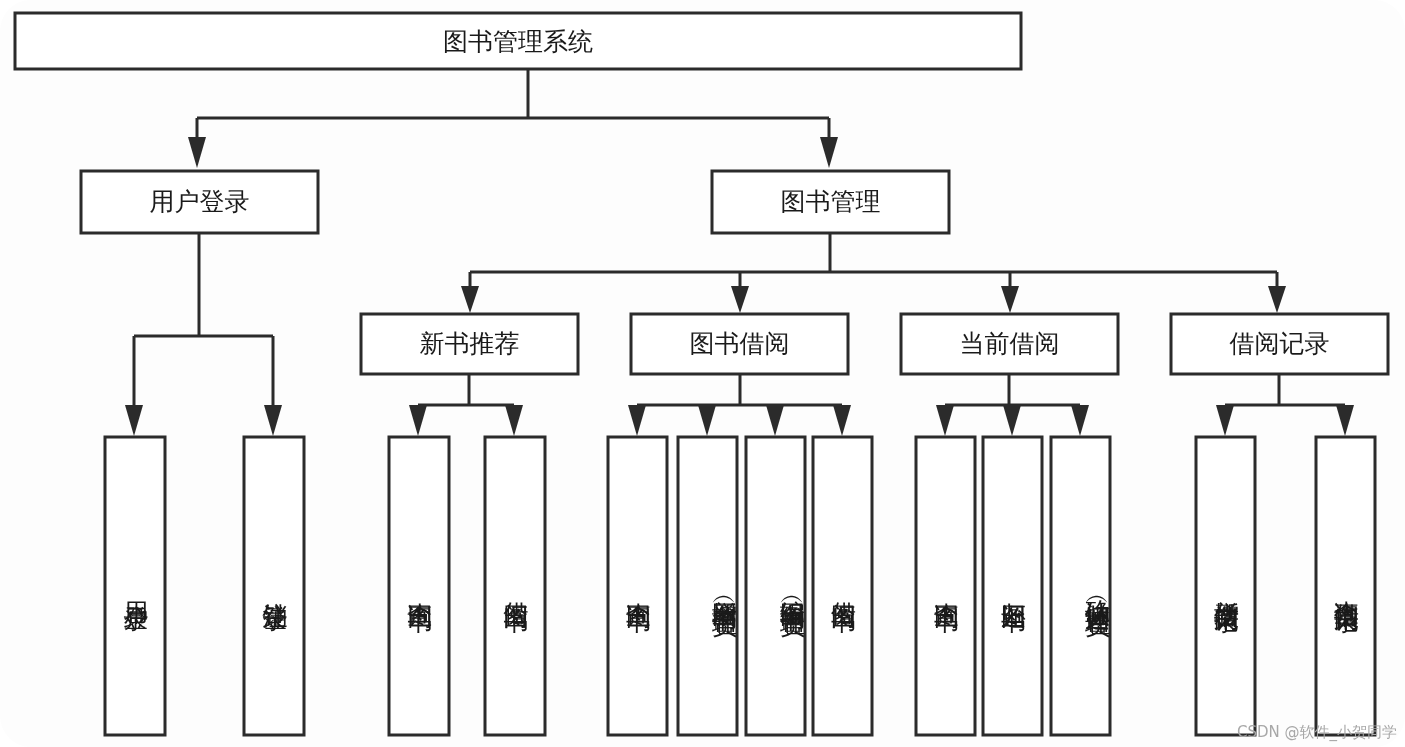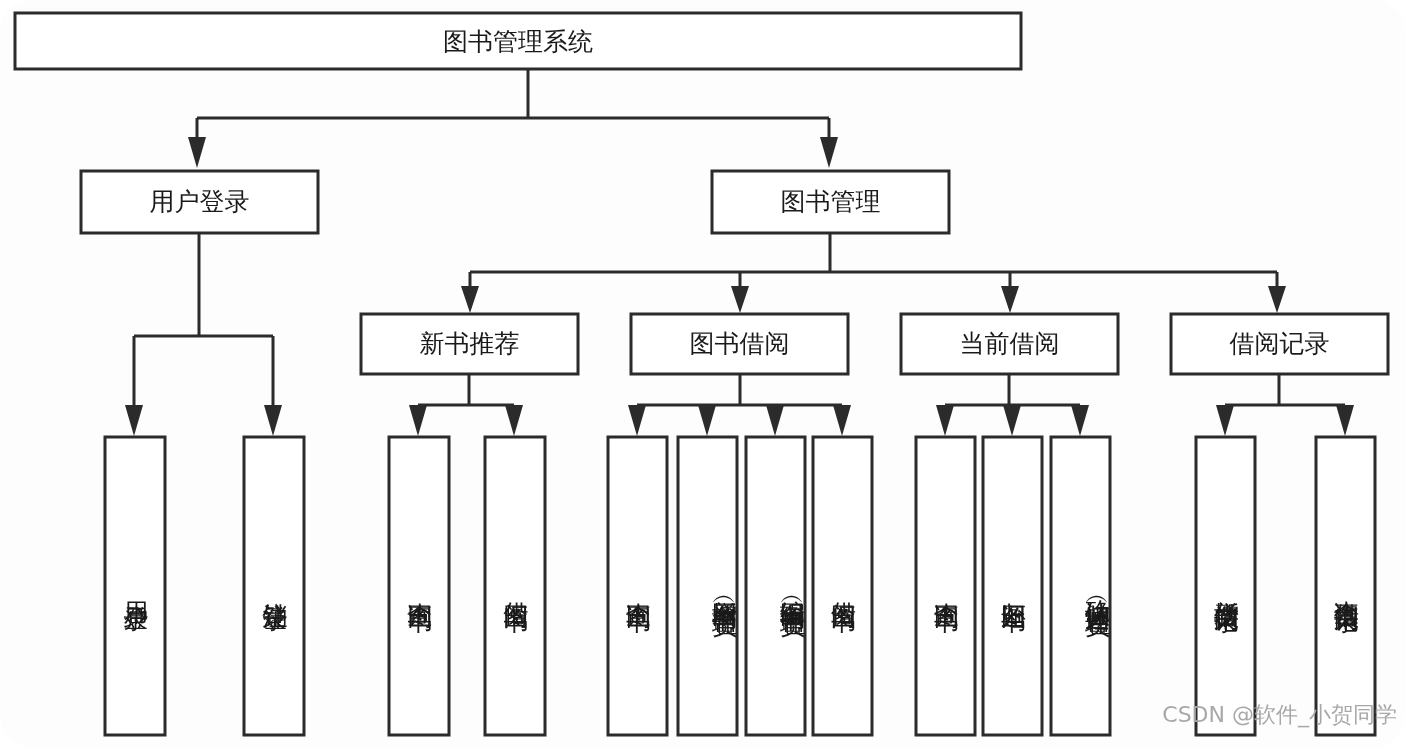--- a/index.html
+++ b/index.html
@@ -63,23 +63,23 @@
     justify-content: center;
     white-space: nowrap;
     user-select: none;
   }
   .node-label-v.centered {
     align-items: center;
   }
   .watermark {
     position: absolute;
     right: 8px;
-    bottom: 17px;
-    font-family: "DejaVu Sans", "Liberation Sans", sans-serif;
-    font-size: 22px;
+    bottom: 5px;
+    font-family: "DejaVu Sans", "Liberation Sans", sans-serif;
+    font-size: 15px;
     color: #a8a8a8;
     white-space: nowrap;
     user-select: none;
   }
 </style>
 </head>
 <body>
 
 <div id="diagram-root">
 

